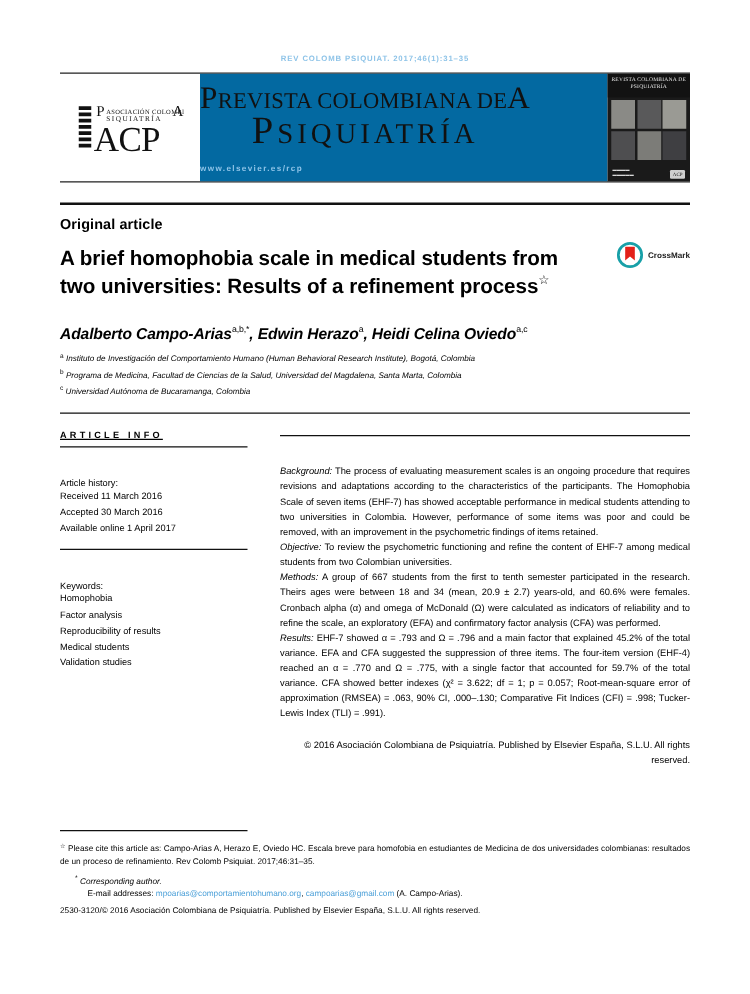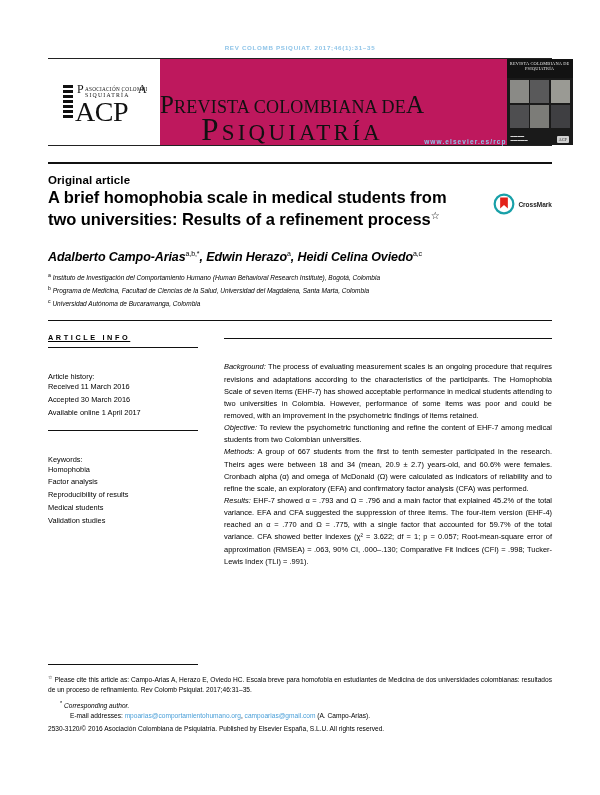--- a/index.html
+++ b/index.html
@@ -53,24 +53,24 @@
     width: 112px;
     display: flex;
     align-items: center;
     justify-content: center;
     flex: none;
   }
   .acp-logo svg { display:block; }
 
   .title-block {
     flex: 1;
-    background: #be185d;
-    display: flex;
-    flex-direction: row;
-    align-items: flex-end;
+    background: #0369a1;
+    display: flex;
+    flex-direction: column;
+    align-items: flex-start;
     justify-content: center;
     position: relative;
   }
   .journal-title {
     font-family: "Liberation Serif", serif;
     color: #111;
     line-height: 1;
     text-align: center;
     white-space: nowrap;
   }
@@ -156,20 +156,21 @@
     font-weight: bold;
     margin-top: 10px;
     letter-spacing: .1px;
   }
 
   .art-title {
     font-family: "Liberation Sans", sans-serif;
     font-size: 16.5px;
     font-weight: bold;
     line-height: 1.34;
+    margin-top: 10px;
     max-width: 400px;
     letter-spacing: -0.05px;
   }
   .art-title .dagger { font-size: 10px; vertical-align: super; font-weight: normal; }
 
   .crossmark {
     position: absolute;
     right: 48px;
     top: 193px;
     display: flex;
@@ -381,20 +382,21 @@
       <div class="col-abs">
         <div class="sec-rule"></div>
 
         <div class="abs-body">
           <p><i>Background:</i><span> The process of evaluating measurement scales is an ongoing procedure that requires revisions and adaptations according to the characteristics of the participants. The Homophobia Scale of seven items (EHF-7) has showed acceptable performance in medical students attending to two universities in Colombia. However, performance of some items was poor and could be removed, with an improvement in the psychometric findings of items retained.</span></p>
           <p><i>Objective:</i><span> To review the psychometric functioning and refine the content of EHF-7 among medical students from two Colombian universities.</span></p>
           <p><i>Methods:</i><span> A group of 667 students from the first to tenth semester participated in the research. Theirs ages were between 18 and 34 (mean, 20.9 ± 2.7) years-old, and 60.6% were females. Cronbach alpha (α) and omega of McDonald (Ω) were calculated as indicators of reliability and to refine the scale, an exploratory (EFA) and confirmatory factor analysis (CFA) was performed.</span></p>
           <p><i>Results:</i><span> EHF-7 showed α = .793 and Ω = .796 and a main factor that explained 45.2% of the total variance. EFA and CFA suggested the suppression of three items. The four-item version (EHF-4) reached an α = .770 and Ω = .775, with a single factor that accounted for 59.7% of the total variance. CFA showed better indexes (χ² = 3.622; df = 1; p = 0.057; Root-mean-square error of approximation (RMSEA) = .063, 90% CI, .000–.130; Comparative Fit Indices (CFI) = .998; Tucker-Lewis Index (TLI) = .991).</span></p>
         </div>
 
+        <div class="copyright">© 2016 Asociación Colombiana de Psiquiatría. Published by Elsevier España, S.L.U. All rights reserved.</div>
       </div>
     </div>
   </div>
 
   <div class="crossmark">
     <svg width="22" height="22" viewBox="0 0 40 40">
       <circle cx="20" cy="20" r="17" fill="#ffffff" stroke="#18a0a8" stroke-width="4"></circle>
       <path d="M13 8 h14 v20 l-7 -6 -7 6 z" fill="#e32119"></path>
     </svg>
     <span class="cm-text">CrossMark</span>

